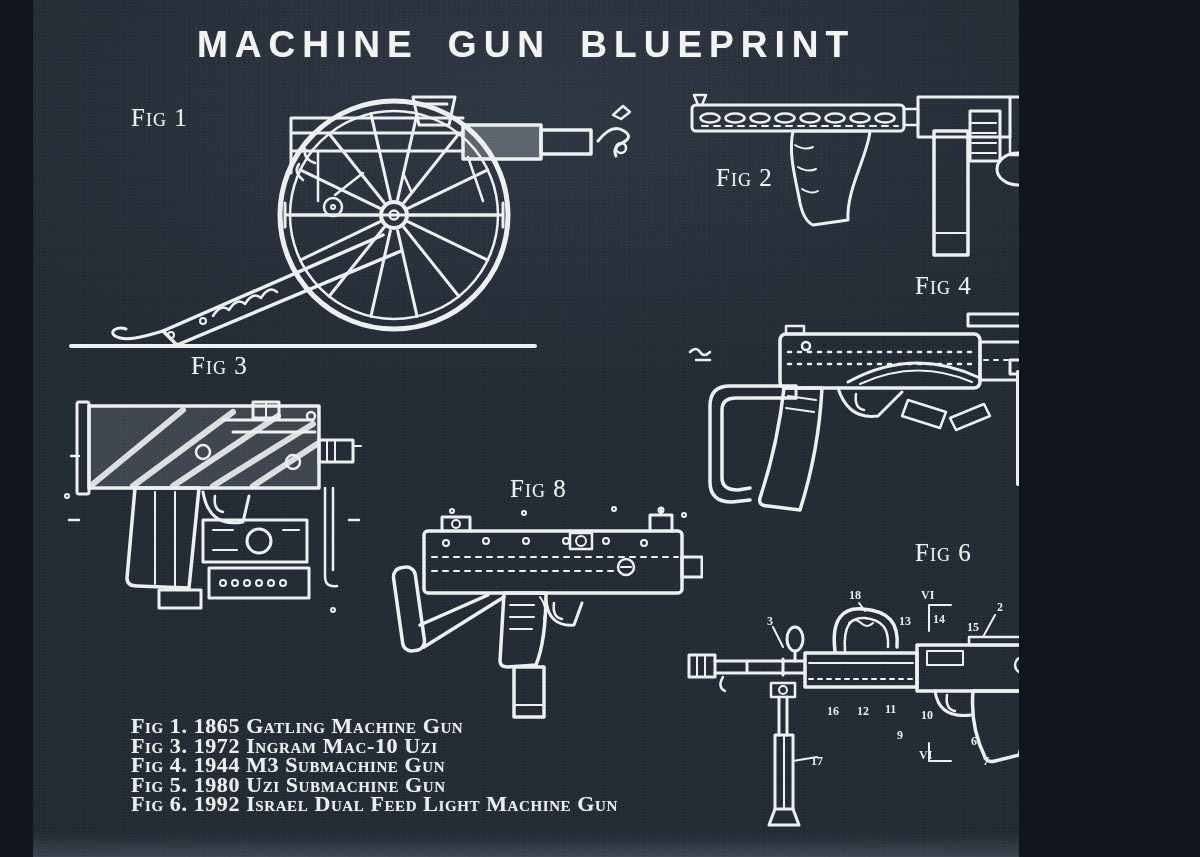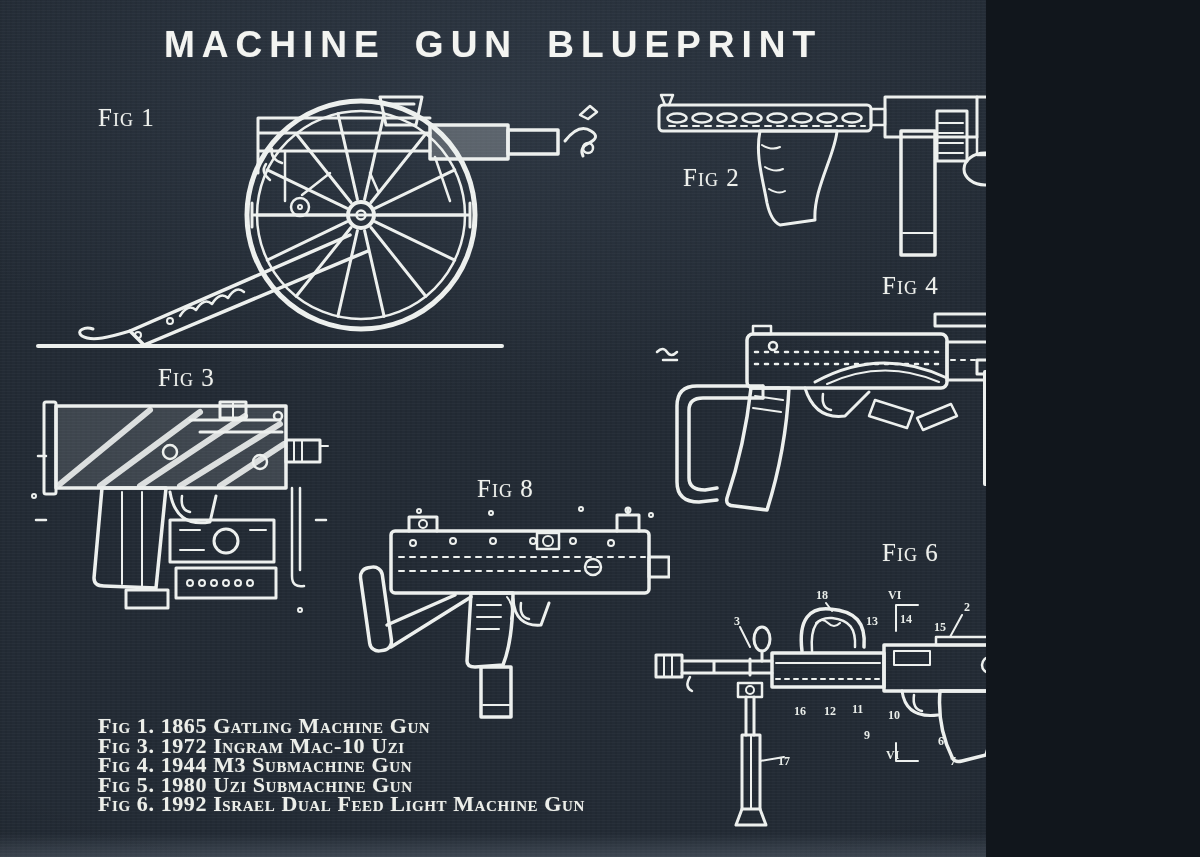--- a/index.html
+++ b/index.html
@@ -6,20 +6,21 @@
   #poster{
     position:relative;width:986px;height:857px;overflow:hidden;
     background:
       radial-gradient(ellipse 900px 420px at 50% 12%, rgba(125,145,170,.12), transparent 70%),
       radial-gradient(ellipse 1400px 900px at 50% 45%, transparent 55%, rgba(0,0,0,.28) 100%),
       linear-gradient(to bottom, rgba(255,255,255,0) 97.2%, rgba(160,172,188,.22) 100%),
       repeating-linear-gradient(0deg, rgba(255,255,255,.022) 0 1px, rgba(0,0,0,0) 1px 3px),
       repeating-linear-gradient(90deg, rgba(0,0,0,.05) 0 2px, rgba(0,0,0,0) 2px 5px),
       #232b35;
     font-family:"Liberation Serif", serif;
+    margin-left:33px;
   }
   .title{
     position:absolute;left:0;right:0;top:24px;text-align:center;
     font-family:"Liberation Sans", sans-serif;font-weight:bold;
     font-size:37px;letter-spacing:7px;word-spacing:12px;color:#f3f4f1;
     text-shadow:0 0 1px rgba(255,255,255,.4);
   }
   .fig-label{
     position:absolute;color:#eef0ec;font-weight:normal;font-size:25px;
     font-variant:small-caps;letter-spacing:1px;text-shadow:0 0 1px rgba(255,255,255,.35);
@@ -37,21 +38,21 @@
 </style>
 </head>
 <body>
 
 <div id="poster">
 
   <div class="title">MACHINE GUN BLUEPRINT</div>
 
   <div class="fig-label" style="left:98px;top:104px;">Fig 1</div>
   <div class="fig-label" style="left:683px;top:164px;">Fig 2</div>
-  <div class="fig-label" style="left:158px;top:364px;text-align:right;">Fig 3</div>
+  <div class="fig-label" style="left:158px;top:352px;text-align:right;">Fig 3</div>
   <div class="fig-label" style="left:882px;top:272px;">Fig 4</div>
   <div class="fig-label" style="left:477px;top:475px;">Fig 8</div>
   <div class="fig-label" style="left:882px;top:539px;">Fig 6</div>
 
   <svg class="fig-drawing" style="left:30px;top:85px;" width="580" height="270" viewBox="0 0 580 270">
     <g class="ink">
       <path d="M8 261 H472" stroke-width="4"></path>
       <circle cx="331" cy="130" r="114" stroke-width="5"></circle>
       <circle cx="331" cy="130" r="104" stroke-width="2.5"></circle>
       <circle cx="331" cy="130" r="13" stroke-width="4"></circle>

